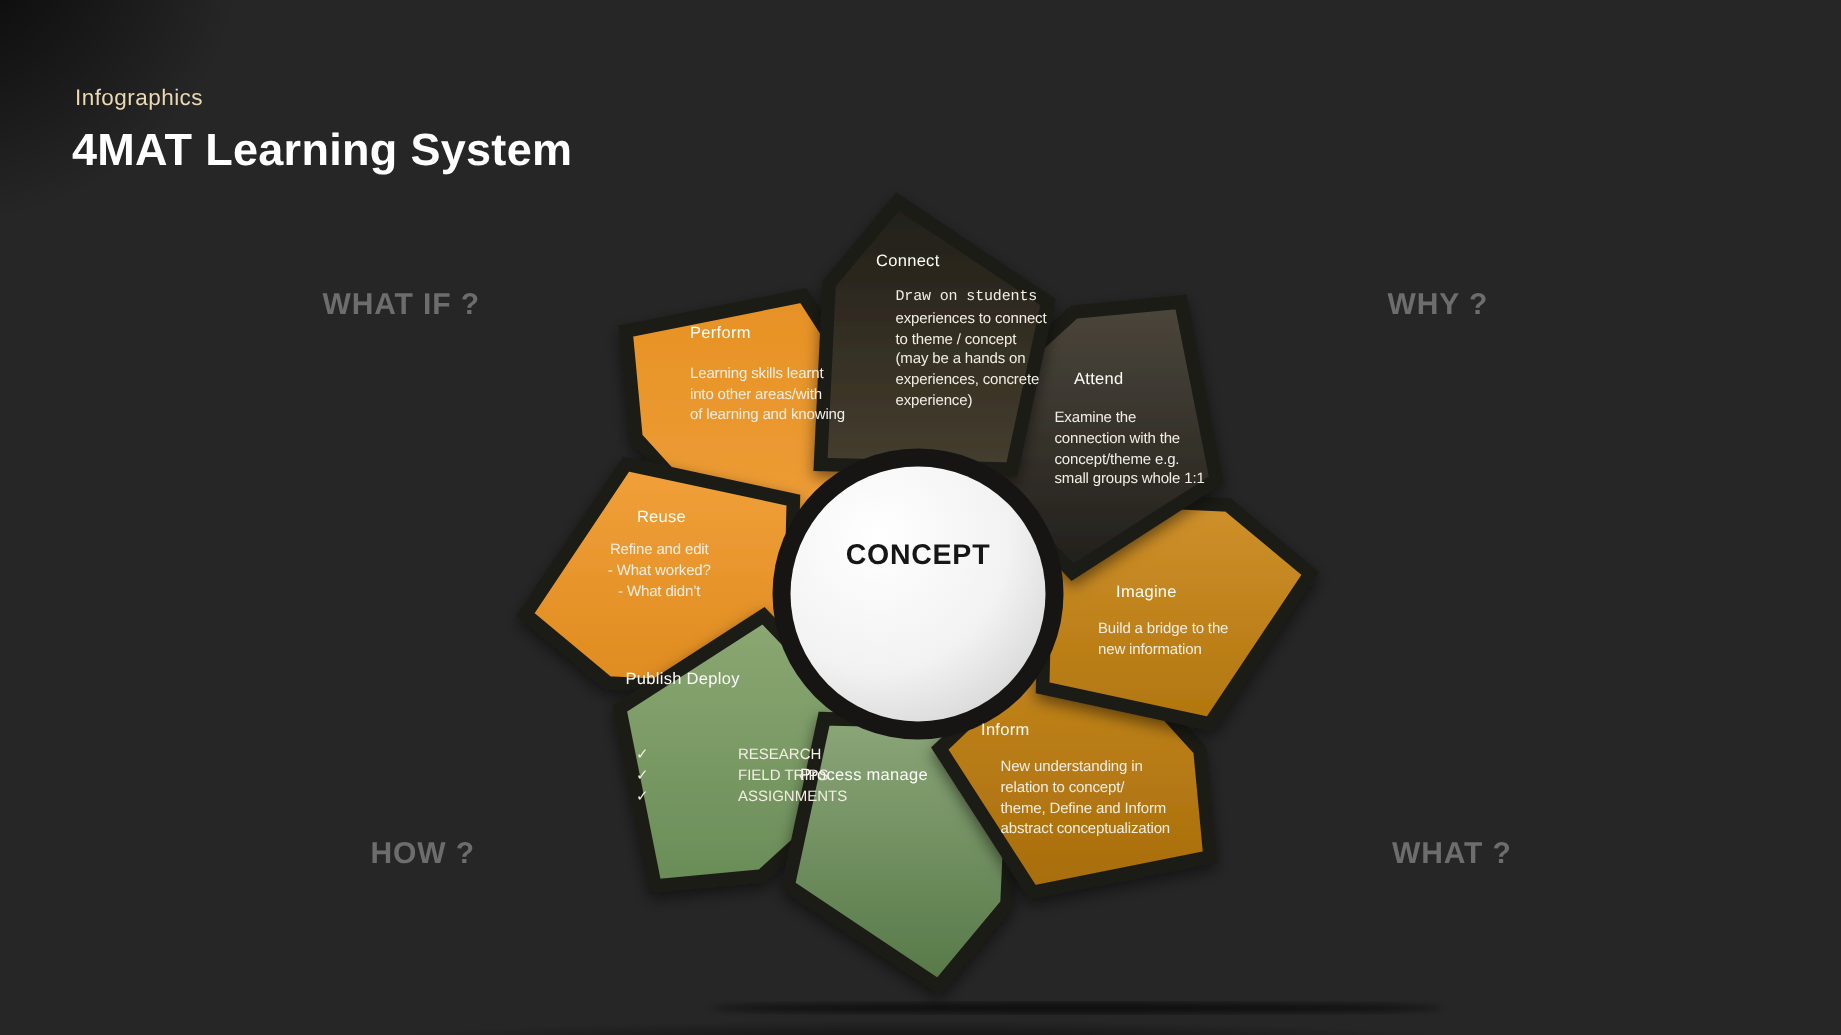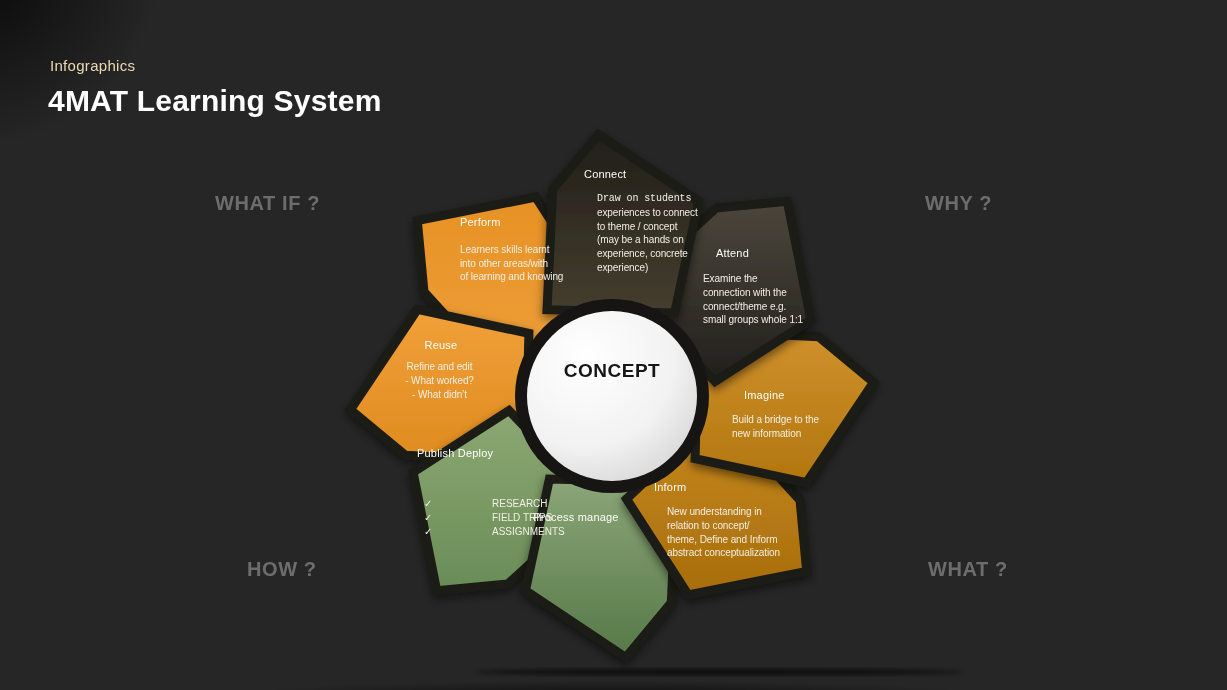--- a/index.html
+++ b/index.html
@@ -125,28 +125,28 @@
   <circle cx="612" cy="396" r="85" fill="url(#ballGrad)"></circle>
 </svg>
 
 <div id="petal-texts" class="abs">
     <div class="petal-title" style="left: 584px; top: 168px;">Connect</div>
     <div class="petal-body" style="left: 597px; top: 192px; width: 122px;">
       <div class="body-line" style="line-height: 13.8px; font-family: Liberation Mono, monospace;">Draw on students</div>
       <div class="body-line" style="line-height: 13.8px;">experiences to connect</div>
       <div class="body-line" style="line-height: 13.8px;">to theme / concept</div>
       <div class="body-line" style="line-height: 13.8px;">(may be a hands on</div>
-      <div class="body-line" style="line-height: 13.8px;">experience, concrete</div>
+      <div class="body-line" style="line-height: 13.8px;">experiences, concrete</div>
       <div class="body-line" style="line-height: 13.8px;">experience)</div>
     </div>
     <div class="petal-title" style="left: 716px; top: 247px;">Attend</div>
     <div class="petal-body" style="left: 703px; top: 272px; width: 125px;">
       <div class="body-line" style="line-height: 13.8px;">Examine the</div>
       <div class="body-line" style="line-height: 13.8px;">connection with the</div>
-      <div class="body-line" style="line-height: 13.8px;">connect/theme e.g.</div>
+      <div class="body-line" style="line-height: 13.8px;">concept/theme e.g.</div>
       <div class="body-line" style="line-height: 13.8px;">small groups whole 1:1</div>
     </div>
     <div class="petal-title" style="left: 744px; top: 389px;">Imagine</div>
     <div class="petal-body" style="left: 732px; top: 413px; width: 115px;">
       <div class="body-line" style="line-height: 13.5px;">Build a bridge to the</div>
       <div class="body-line" style="line-height: 13.5px;">new information</div>
     </div>
     <div class="petal-title" style="left: 654px; top: 481px;">Inform</div>
     <div class="petal-body" style="left: 667px; top: 505px; width: 132px;">
       <div class="body-line" style="line-height: 13.8px;">New understanding in</div>
@@ -171,19 +171,19 @@
       </div>
     </div>
     <div class="petal-title wrap" style="left: 399px; top: 334px; width: 84px;">Reuse</div>
     <div class="petal-body center" style="left: 382px; top: 360px; width: 115px;">
       <div class="body-line" style="line-height: 14px;">Refine and edit</div>
       <div class="body-line" style="line-height: 14px;">-  What worked?</div>
       <div class="body-line" style="line-height: 14px;">-  What didn’t</div>
     </div>
     <div class="petal-title" style="left: 460px; top: 216px;">Perform</div>
     <div class="petal-body" style="left: 460px; top: 243px; width: 130px;">
-      <div class="body-line" style="line-height: 13.5px;">Learners skills learnt</div>
+      <div class="body-line" style="line-height: 13.5px;">Learning skills learnt</div>
       <div class="body-line" style="line-height: 13.5px;">into other areas/with</div>
       <div class="body-line" style="line-height: 13.5px;">of learning and knowing</div>
     </div>
   </div>
 
 <div class="abs concept-label">CONCEPT</div>
 
 </body></html>

